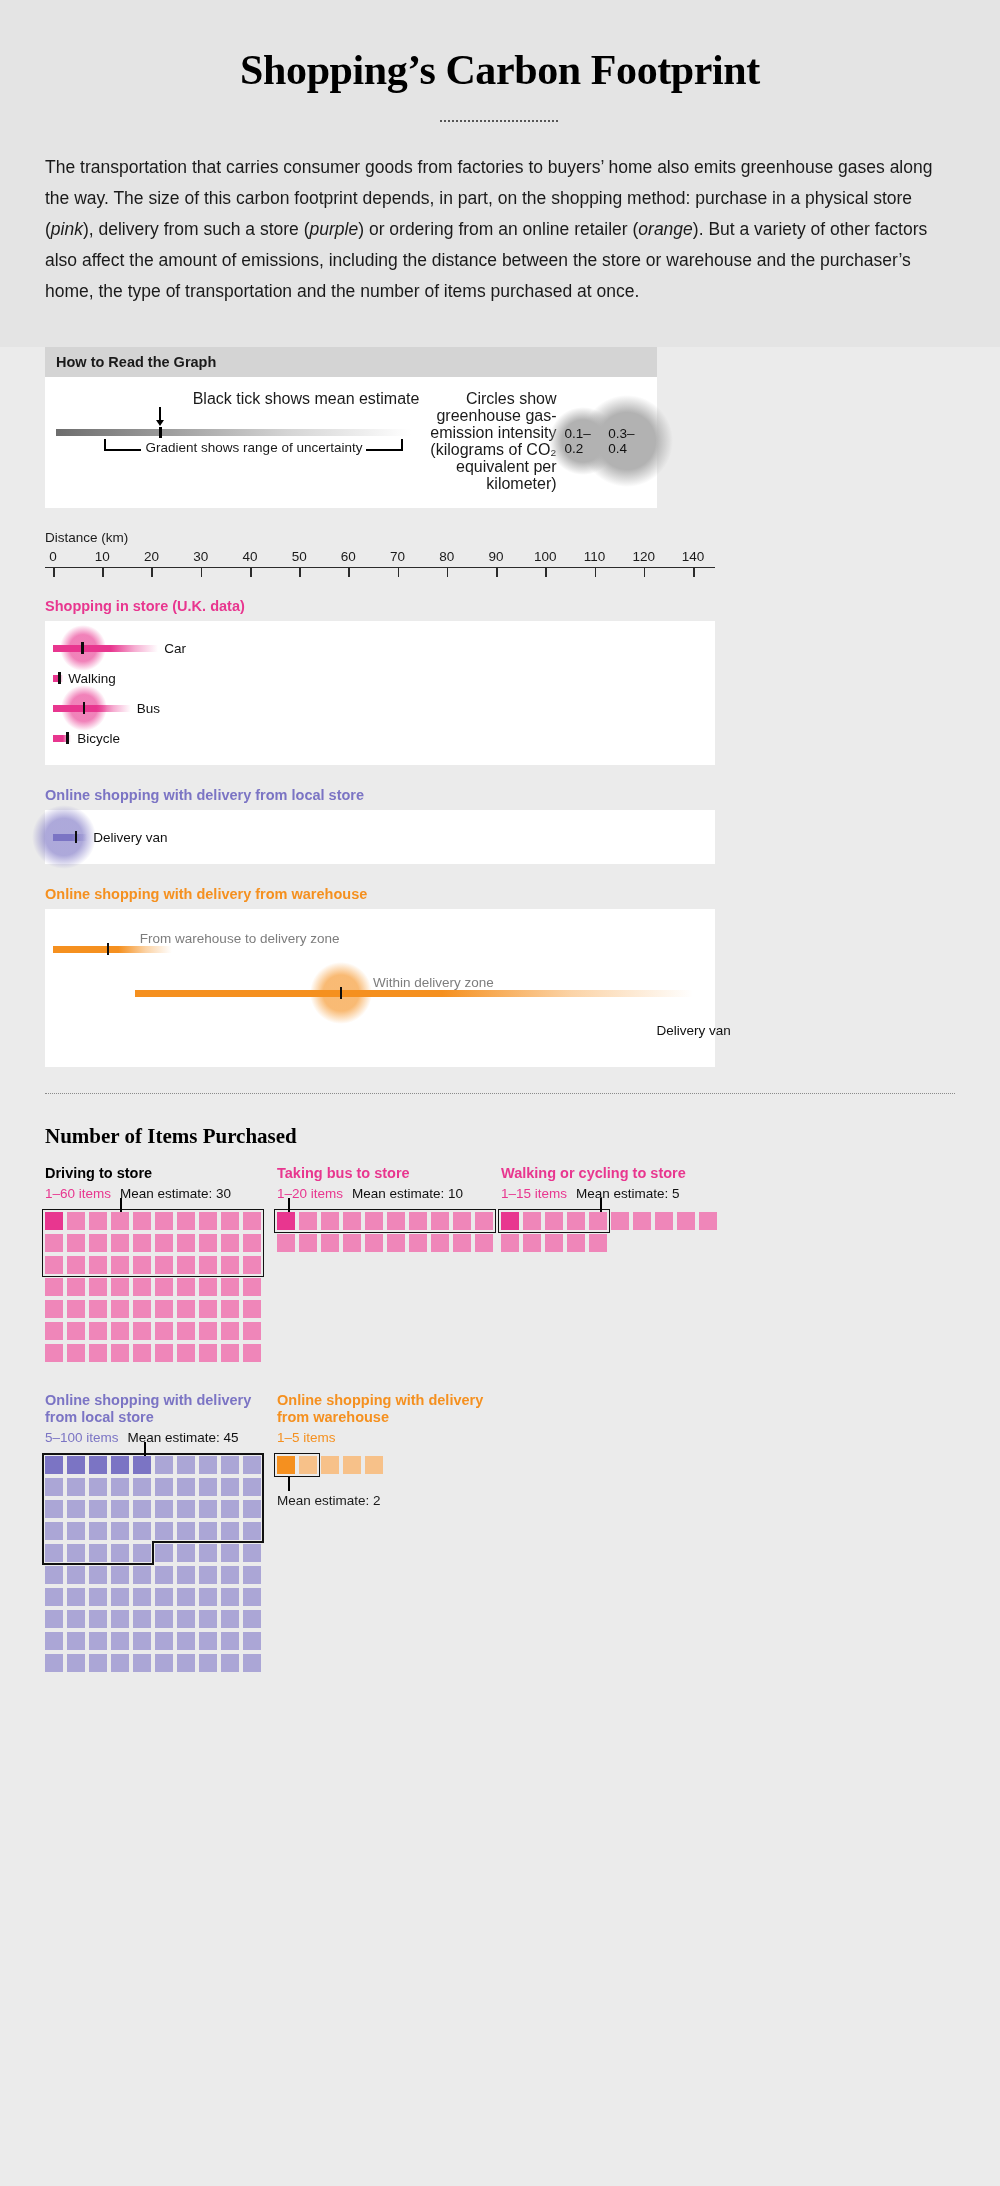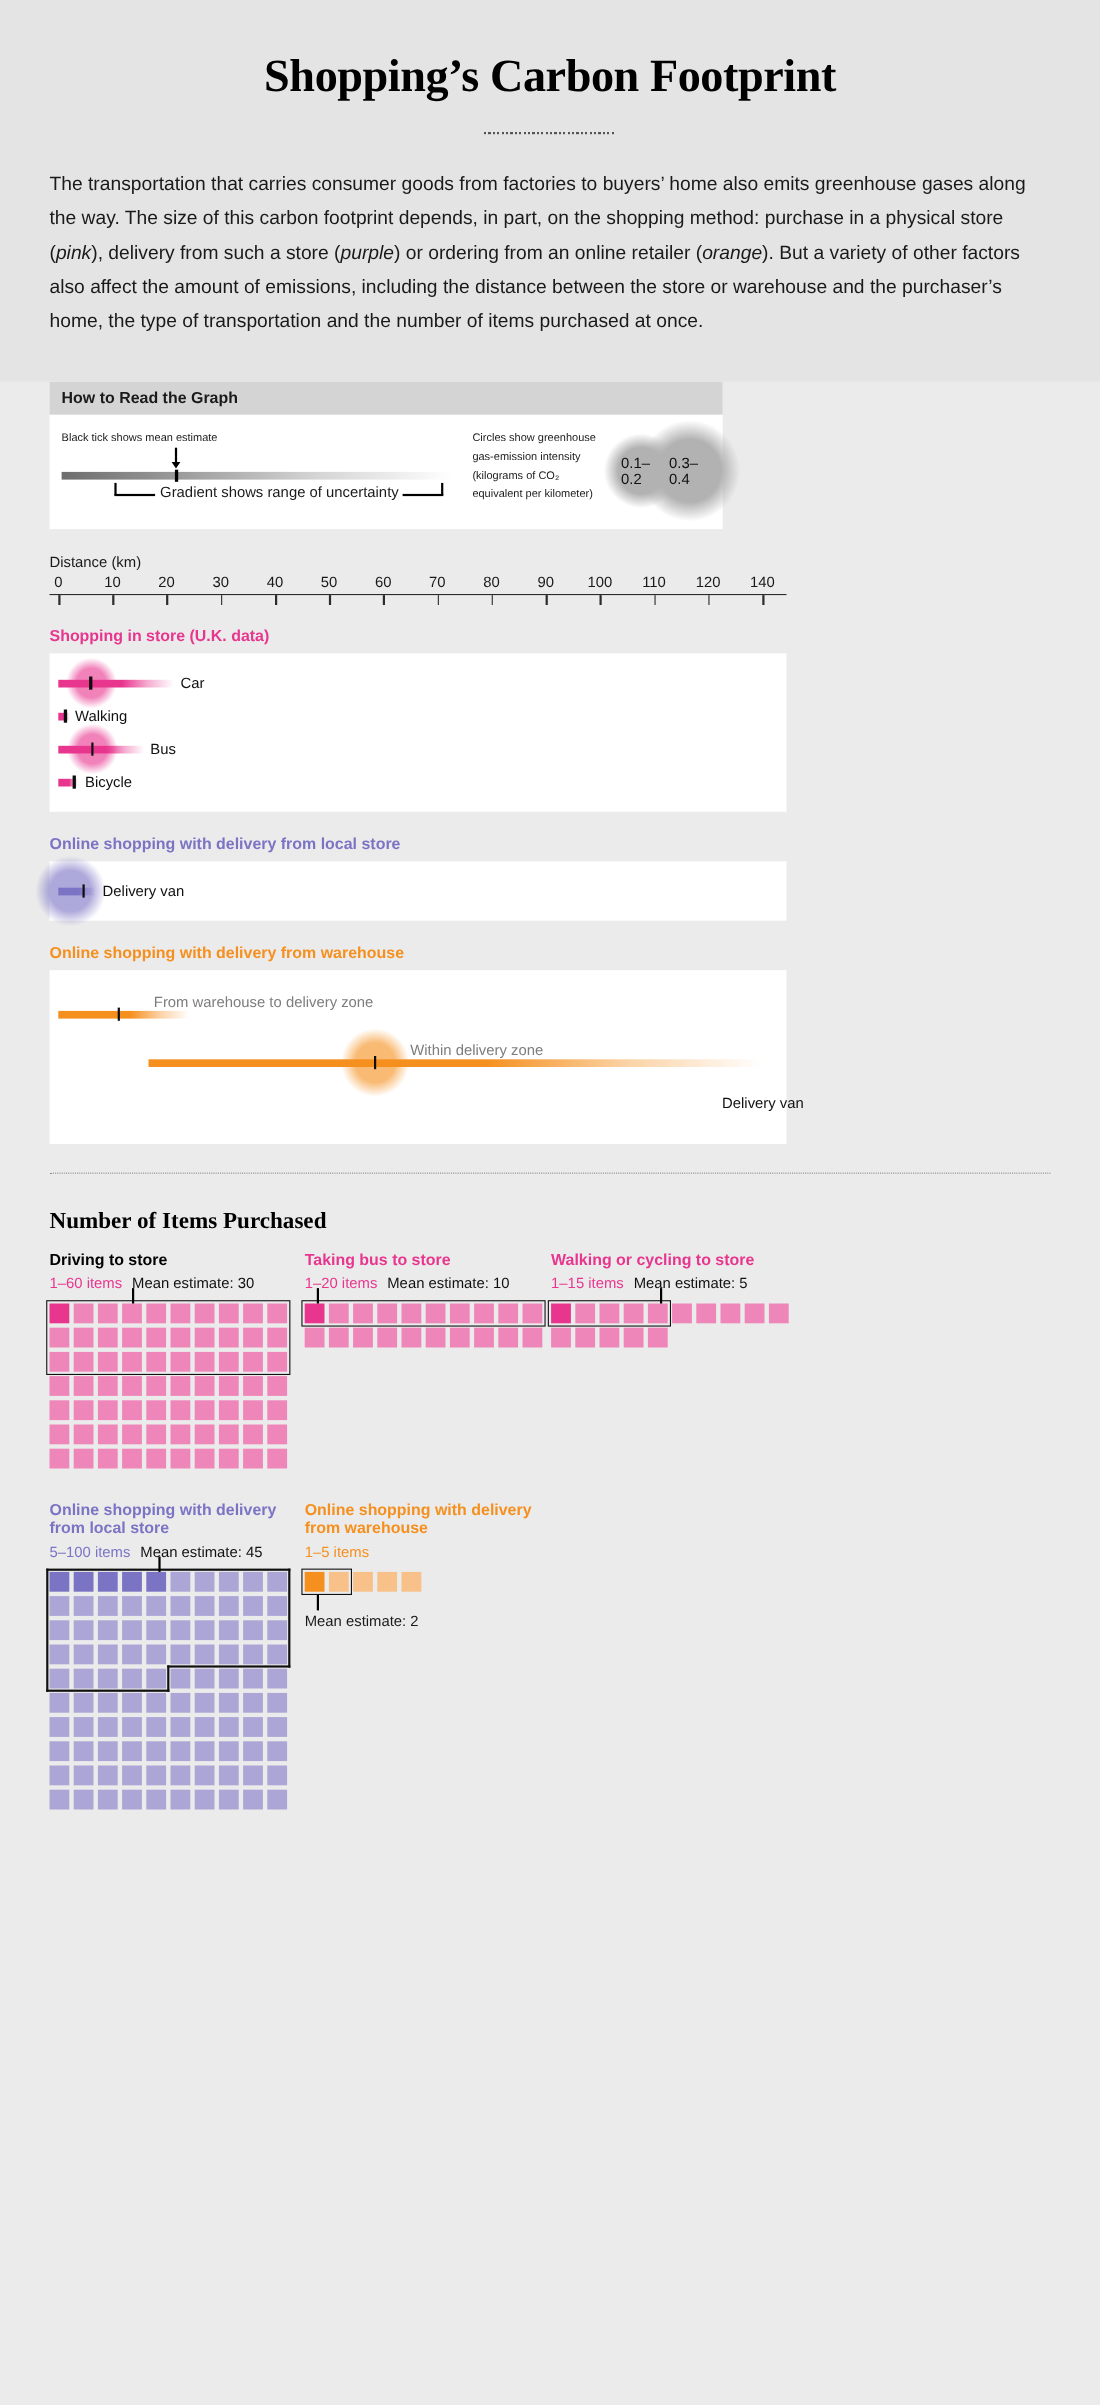--- a/index.html
+++ b/index.html
@@ -55,21 +55,21 @@
   .howto-head {
     background: #d4d4d4;
     font-size: 14.5px;
     font-weight: bold;
     padding: 7px 11px;
   }
   .howto-body { display: flex; padding: 13px 11px 16px 11px; }
   .howto-left { width: 365px; position: relative; }
   .howto-right { display:flex; flex: 1; padding-left: 10px; }
 
-  .lg-text { font-size: 10px; line-height: 17px; }
+  .lg-text { font-size: 16px; line-height: 17px; text-align: right; }
   .lg-arrow {
     position: relative;
     height: 21px;
     margin-left: 103px;
   }
   .lg-arrow .stem { position:absolute; left:0; top:0; width:1.5px; height:16px; background:#000; }
   .lg-arrow .head {
     position:absolute; left:-3.5px; top:13px;
     border-left:4.5px solid transparent; border-right:4.5px solid transparent;
     border-top:6px solid #000;

